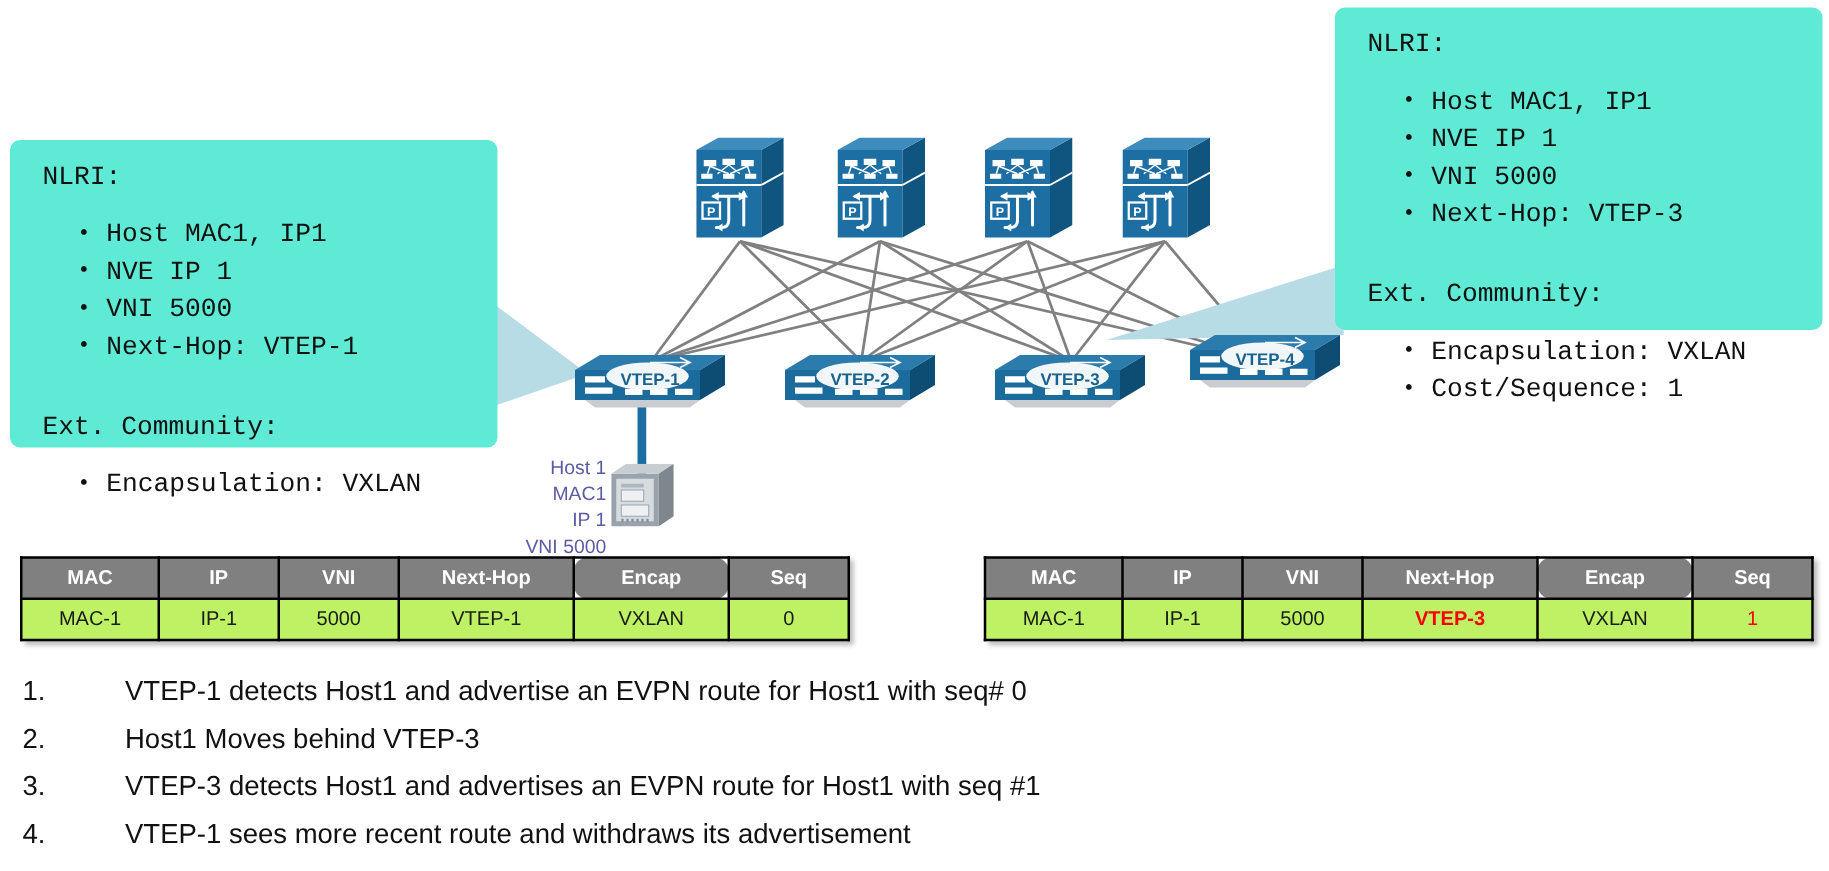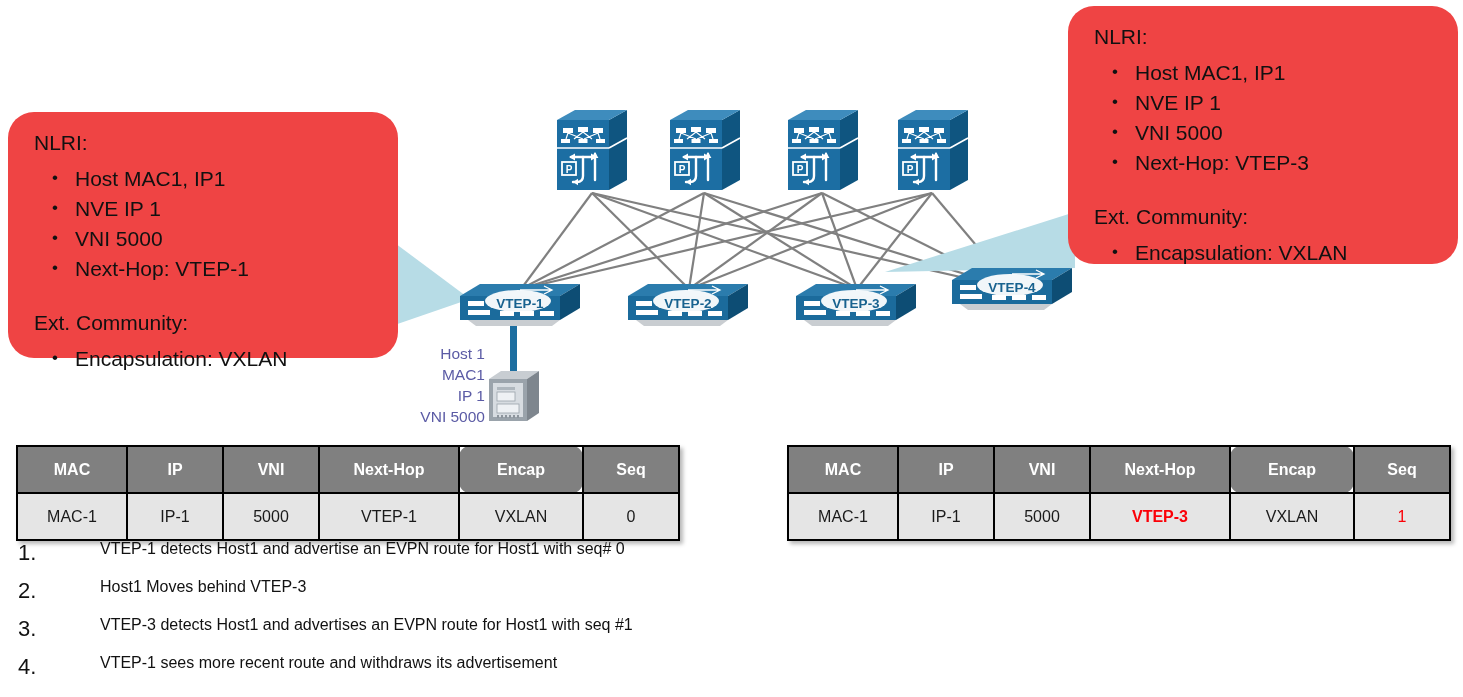--- a/index.html
+++ b/index.html
@@ -2,60 +2,60 @@
 <html><head>
 <meta charset="utf-8">
 <style>
   html,body{margin:0;padding:0;background:#ffffff;}
   body{width:1463px;height:697px;position:relative;overflow:hidden;
        font-family:"Liberation Sans","DejaVu Sans",sans-serif;color:#000;}
 
   .stage{position:absolute;left:0;top:0;width:1463px;height:697px;}
 
   
-  .callout{position:absolute;background:#ef4444;border-radius:26px;box-sizing:border-box;}
+  .callout{position:absolute;background:#5eead4;border-radius:8px;box-sizing:border-box;font-family:Liberation Mono, monospace;}
   .callout-left{left:8px;top:112px;width:390px;height:246px;padding:16px 0 0 26px;}
   .callout-right{left:1068px;top:6px;width:390px;height:258px;padding:16px 0 0 26px;}
   .co-head{font-size:21px;line-height:30px;color:#111;}
-  .co-list{list-style:none;margin:6px;padding:0;}
+  .co-list{list-style:none;margin:16px;padding:0;}
   .co-list li{position:relative;font-size:21px;line-height:30px;padding-left:35px;color:#111;}
   .co-list li:before{content:"\2022";position:absolute;left:12px;top:-1px;font-size:17px;}
   .co-gap{height:18px;}
 
   
   .spine{position:absolute;width:70px;height:84px;}
 
   
   .leaf{position:absolute;width:120px;height:48px;}
   .leaf-label{position:absolute;left:50%;top:50%;transform:translate(-50%,-52%);
               font-size:13.5px;font-weight:bold;color:#18628f;white-space:nowrap;z-index:3;}
 
   
   .hostlink{position:absolute;background:#1d6ea0;}
   .hosttxt{position:absolute;text-align:right;font-size:15.5px;line-height:21px;
-           color:#5b5ba5;white-space:nowrap;}
+           color:#5b5ba5;white-space:nowrap;margin-top:21px;}
   .pc{position:absolute;}
 
   
   .tbl{position:absolute;border-collapse:collapse;
        box-shadow:3px 3px 4px rgba(0,0,0,.28);}
   .tbl th,.tbl td{border:2px solid #000;text-align:center;font-size:16px;
-                  height:47px;box-sizing:border-box;padding:0 4px;}
+                  height:33px;box-sizing:border-box;padding:0 4px;}
   .tbl th{background:#808080;color:#fff;font-weight:bold;}
-  .tbl td{background:#e5e5e5;color:#1a1a1a;}
+  .tbl td{background:#bef264;color:#1a1a1a;}
   .tbl td.hl{color:#fb0007;font-weight:bold;}
   .tbl td.hl2{color:#fb0007;}
   .w-mac{width:110px;} .w-ip{width:96px;} .w-vni{width:96px;}
   .w-nh{width:140px;} .w-enc{width:124px;border-radius:11px;} .w-seq{width:96px;}
 
   
   .steps{position:absolute;left:0;top:540px;width:1060px;}
   .step{position:relative;height:38px;}
   .step-num{position:absolute;left:18px;top:0;font-size:22px;color:#111;}
-  .step-txt{position:absolute;left:100px;top:0;font-size:16px;color:#111;white-space:nowrap;}
+  .step-txt{position:absolute;left:100px;top:0;font-size:22px;color:#111;white-space:nowrap;}
 </style>
 </head>
 <body>
 
 <div class="stage">
 
   <svg width="1463" height="697" style="position:absolute;left:0;top:0;">
 
     <g stroke="#808080" stroke-width="2.2" fill="none">
       <line x1="592" y1="193" x2="521" y2="289"></line>
@@ -104,20 +104,21 @@
     <ul class="co-list">
       <li>Host MAC1, IP1</li>
       <li>NVE IP 1</li>
       <li>VNI 5000</li>
       <li>Next-Hop: VTEP-3</li>
     </ul>
     <div class="co-gap"></div>
     <div class="co-head">Ext. Community:</div>
     <ul class="co-list">
       <li>Encapsulation: VXLAN</li>
+      <li>Cost/Sequence: 1</li>
     </ul>
   </div>
 
   <div class="spine" style="left:557px;top:110px;">
     <svg viewBox="0 0 70 84" width="70" height="84">
       <polygon points="0,10 52,10 52,80 0,80" fill="#1c6ea3"></polygon>
       <polygon points="52,10 70,0 70,70 52,80" fill="#0f5580"></polygon>
       <polygon points="0,10 18,0 70,0 52,10" fill="#3e8cbd"></polygon>
       <line x1="0" y1="38" x2="52" y2="38" stroke="#ffffff" stroke-width="1.6"></line>
       <line x1="52" y1="38" x2="70" y2="28" stroke="#ffffff" stroke-width="1.6"></line>

